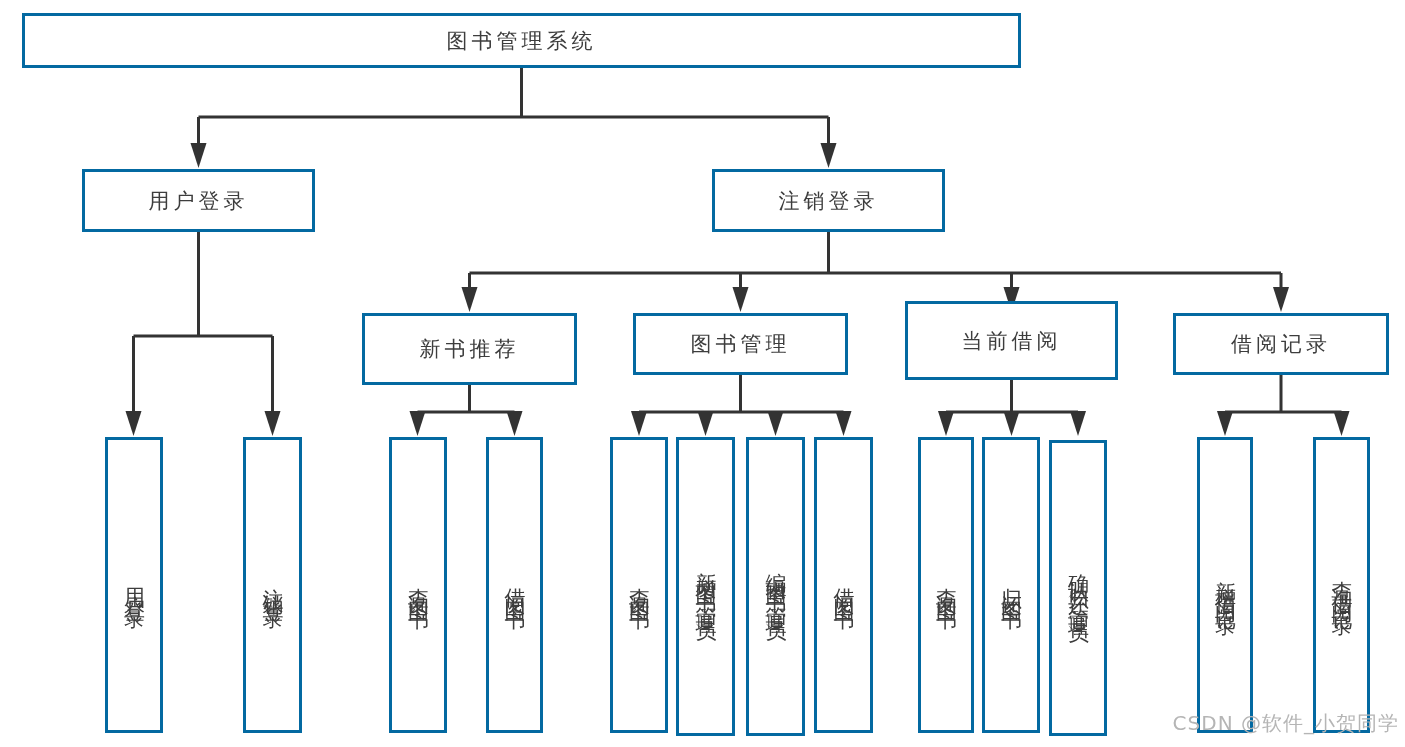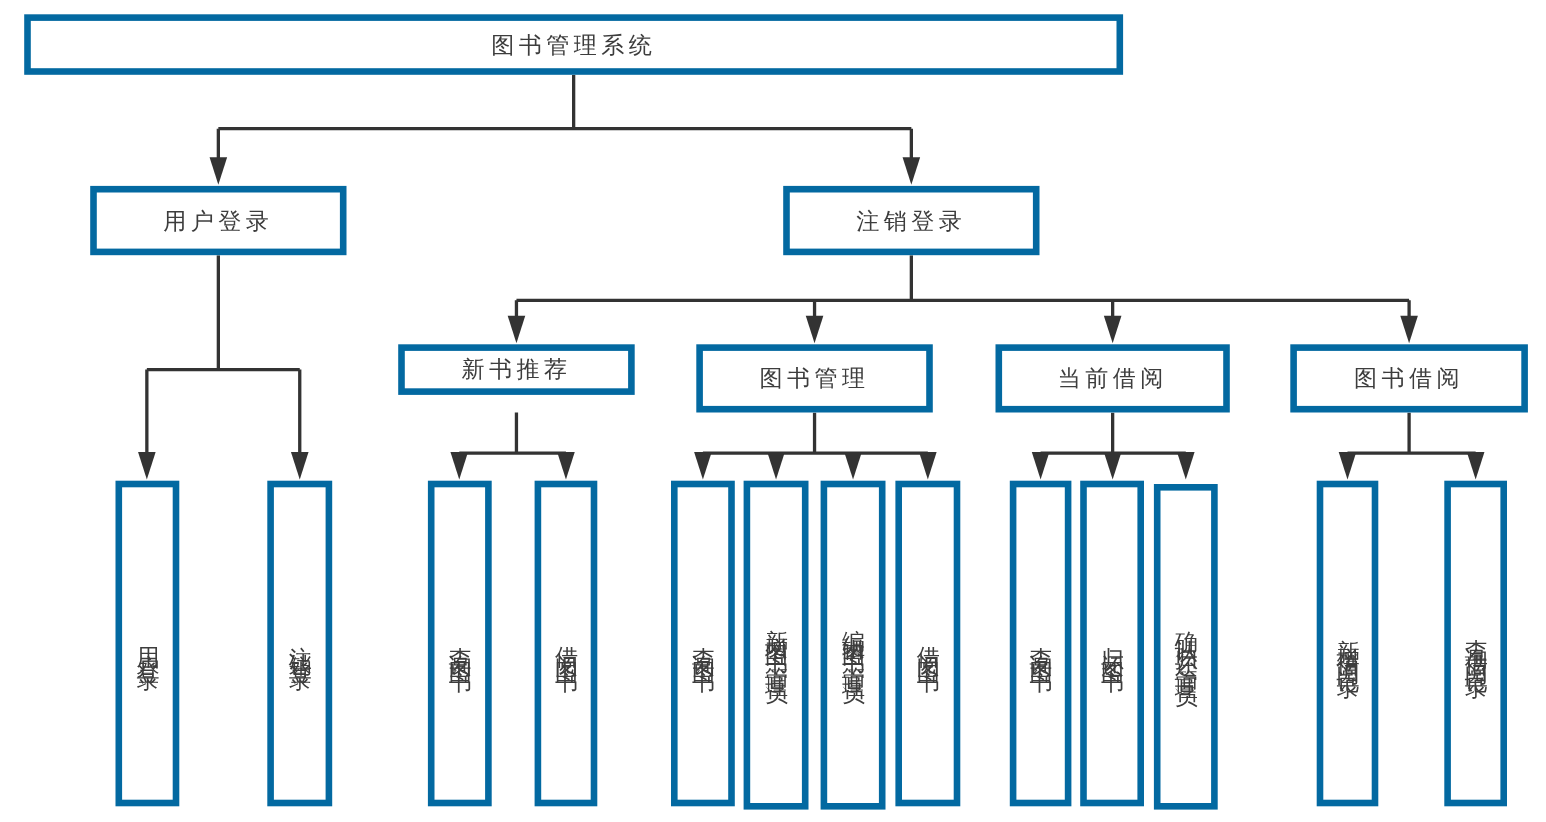--- a/index.html
+++ b/index.html
@@ -18,21 +18,21 @@
   .connectors {
     position: absolute;
     left: 0;
     top: 0;
     z-index: 1;
   }
   .node {
     position: absolute;
     box-sizing: border-box;
     background: #ffffff;
-    border: 6px solid #0369a1;
+    border: 3px solid #0369a1;
     display: flex;
     align-items: center;
     justify-content: center;
     color: #3d3d3d;
     z-index: 2;
     text-align: center;
   }
   .h-node {
     font-size: 21px;
     letter-spacing: 4px;
@@ -98,31 +98,31 @@
     <span>图书管理系统</span>
   </div>
 
   <div class="node h-node" style="left:82px;top:169px;width:233px;height:63px">
     <span>用户登录</span>
   </div>
   <div class="node h-node" style="left:712px;top:169px;width:233px;height:63px">
     <span>注销登录</span>
   </div>
 
-  <div class="node h-node" style="left:362px;top:313px;width:215px;height:46px">
+  <div class="node h-node" style="left:362px;top:313px;width:215px;height:72px">
     <span>新书推荐</span>
   </div>
   <div class="node h-node" style="left:633px;top:313px;width:215px;height:62px">
     <span>图书管理</span>
   </div>
-  <div class="node h-node" style="left:905px;top:313px;width:213px;height:62px">
+  <div class="node h-node" style="left:905px;top:301px;width:213px;height:79px">
     <span>当前借阅</span>
   </div>
   <div class="node h-node" style="left:1173px;top:313px;width:216px;height:62px">
-    <span>图书借阅</span>
+    <span>借阅记录</span>
   </div>
 
   <div class="node v-node" style="left:105px;top:437px;width:58px;height:296px">
     <span>用户登录</span>
   </div>
   <div class="node v-node" style="left:243px;top:437px;width:59px;height:296px">
     <span>注销登录</span>
   </div>
 
   <div class="node v-node" style="left:389px;top:437px;width:58px;height:296px">
@@ -155,14 +155,15 @@
     <span>确认归还（管理员）</span>
   </div>
 
   <div class="node v-node" style="left:1197px;top:437px;width:56px;height:296px">
     <span>新增借阅记录</span>
   </div>
   <div class="node v-node" style="left:1313px;top:437px;width:57px;height:296px">
     <span>查询借阅记录</span>
   </div>
 
+  <div class="watermark">CSDN @软件_小贺同学</div>
 
 </div>
 
 </body></html>

